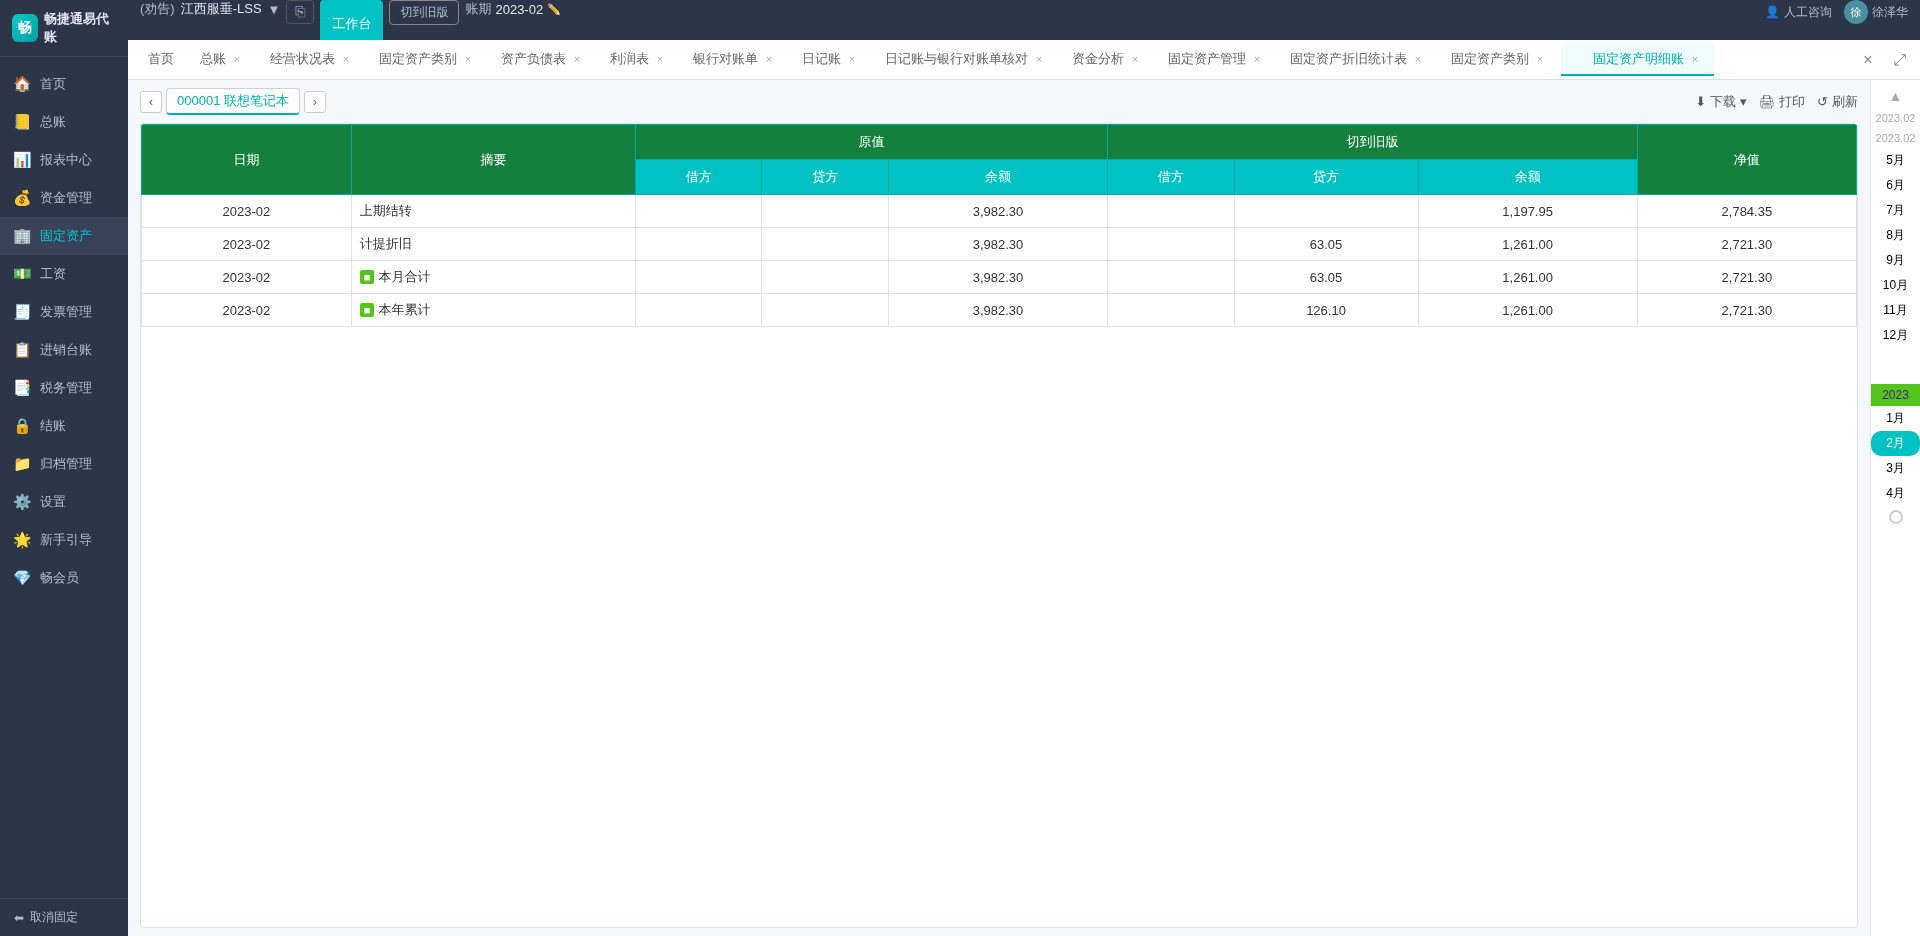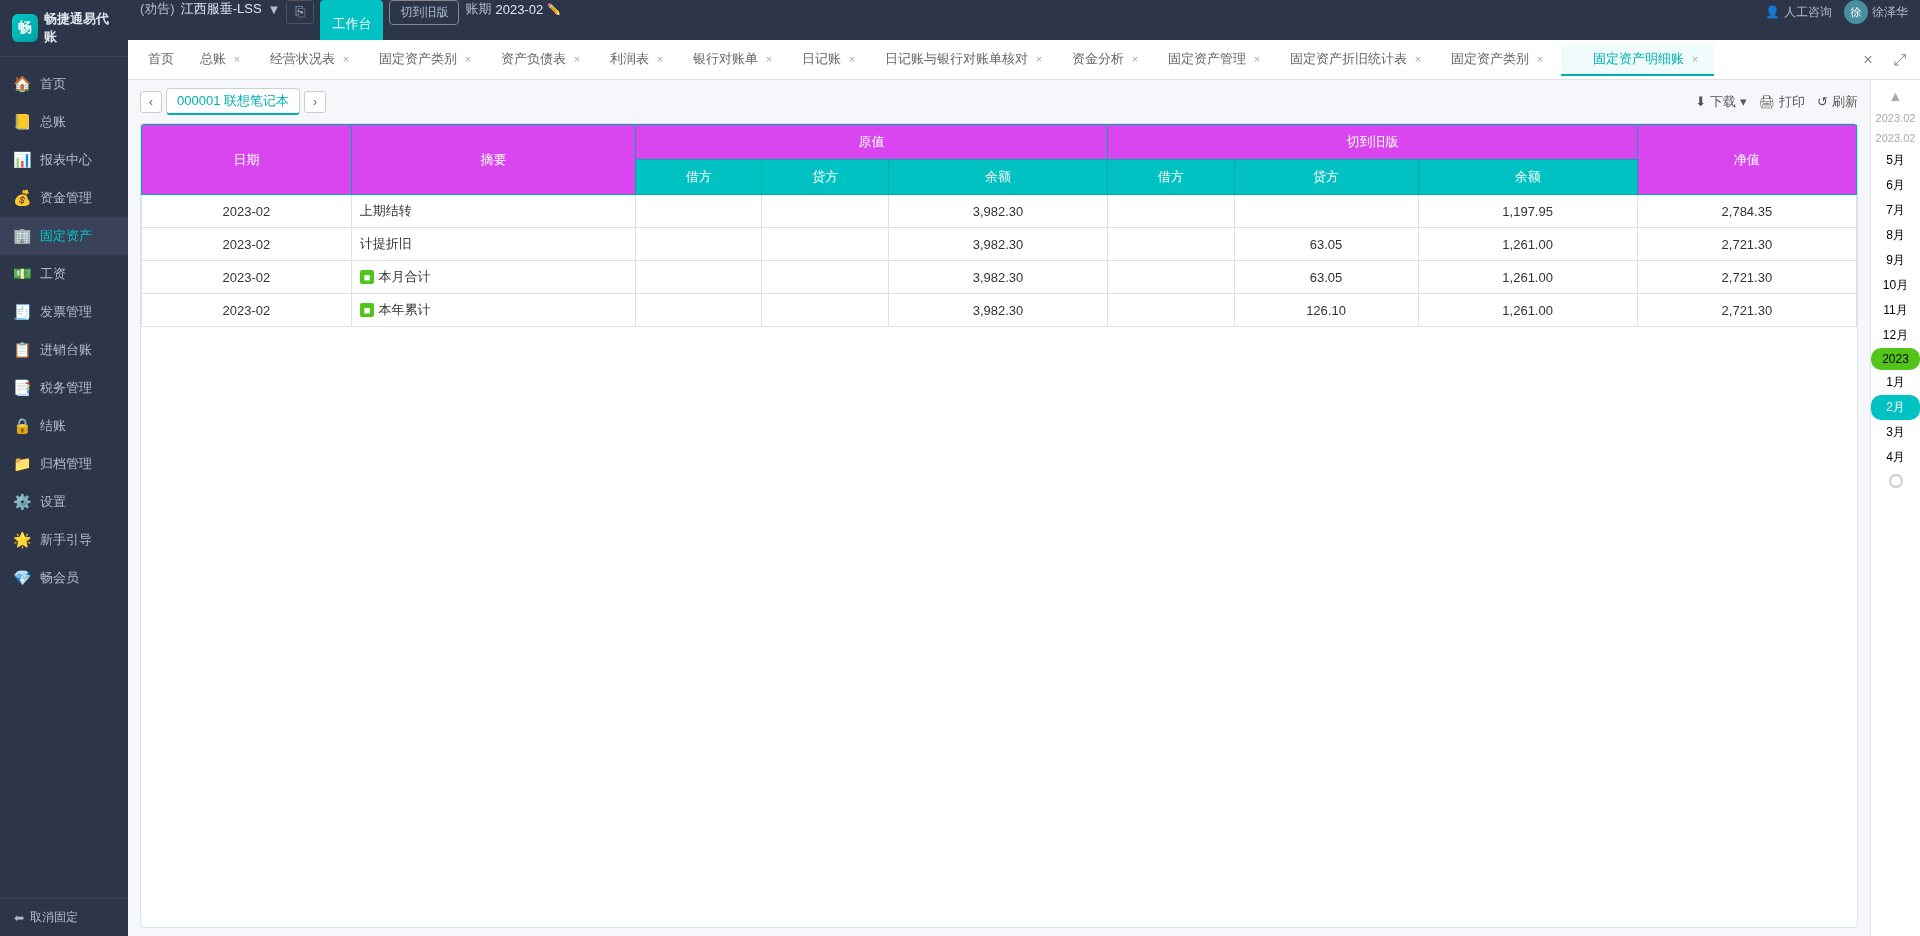--- a/index.html
+++ b/index.html
@@ -56,31 +56,31 @@
     .breadcrumb-nav { display: flex; align-items: center; gap: 4px; }
     .breadcrumb-btn { width: 22px; height: 22px; border: 1px solid #ccc; border-radius: 3px; background: #fff; display: flex; align-items: center; justify-content: center; font-size: 12px; cursor: pointer; color: #666; }
     .breadcrumb-item { background: #fff; border: 1px solid #d0d0d0; border-radius: 4px; padding: 3px 10px; font-size: 13px; color: #333; display: flex; align-items: center; gap: 4px; cursor: pointer; }
     .breadcrumb-item.active { border-bottom: 2px solid #00b0b0; color: #00b0b0; }
     .breadcrumb-actions { margin-left: auto; display: flex; align-items: center; gap: 12px; }
     .action-btn { display: flex; align-items: center; gap: 4px; font-size: 13px; color: #555; cursor: pointer; }
 
     
     .table-container { flex: 1; overflow: auto; border-radius: 4px; border: 1px solid #d0e8ea; background: #fff; }
     table { width: 100%; border-collapse: collapse; }
-    thead tr th { background: #d946ef; color: white; text-align: center; padding: 8px 6px; font-weight: normal; font-size: 13px; border: 1px solid #00a8a8; white-space: nowrap; }
+    thead tr th { background: #15803d; color: white; text-align: center; padding: 8px 6px; font-weight: normal; font-size: 13px; border: 1px solid #00a8a8; white-space: nowrap; }
     thead tr:nth-child(2) th { background: #00c2c2; }
     tbody tr td { border: 1px solid #e0e0e0; padding: 7px 8px; font-size: 13px; color: #333; text-align: center; }
     .badge-green { display: inline-block; background: #52c41a; color: white; font-size: 11px; padding: 1px 4px; border-radius: 2px; margin-right: 4px; }
 
     
     .timeline-panel { width: 50px; background: #fff; border-left: 1px solid #e0e0e0; display: flex; flex-direction: column; align-items: center; padding: 4px 0; overflow-y: auto; flex-shrink: 0; }
     .timeline-year { font-size: 12px; color: #aaa; padding: 4px 0; width: 100%; text-align: center; }
     .timeline-month { font-size: 12px; color: #000000; padding: 4px 2px; width: 100%; text-align: center; cursor: pointer; }
     .timeline-month.active { color: white; background: #00c2c2; border-radius: 10px; }
-    .timeline-month.year-badge { background: #52c41a; color: #000000; border-radius: 10px; }
+    .timeline-month.year-badge { background: #52c41a; color: #4c1d95; border-radius: 0; margin-top: 36px; }
     .timeline-up-btn { color: #aaa; font-size: 14px; cursor: pointer; padding: 4px; }
     .timeline-dot { width: 14px; height: 14px; border-radius: 50%; border: 2px solid #ccc; margin: 4px auto; cursor: pointer; }
 
     .content-wrapper { display: flex; flex-direction: column; flex: 1; overflow: hidden; }
   </style>
 </head>
 <body>
 
 <nav class="sidebar">
   <div class="sidebar-logo">

